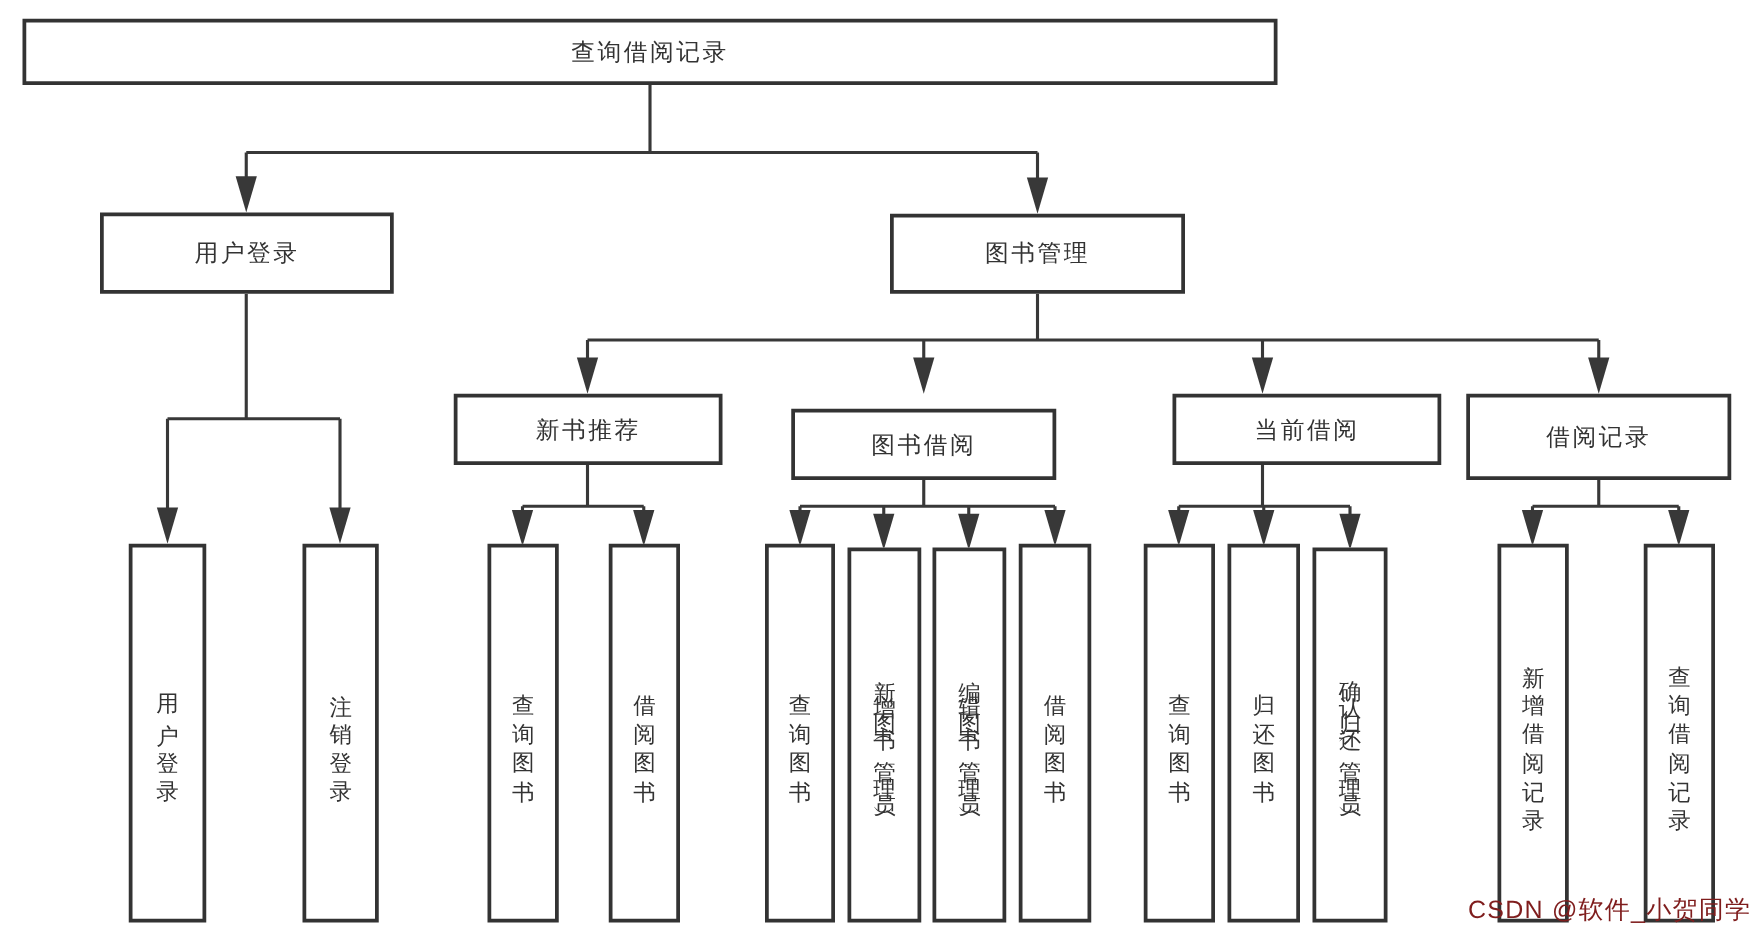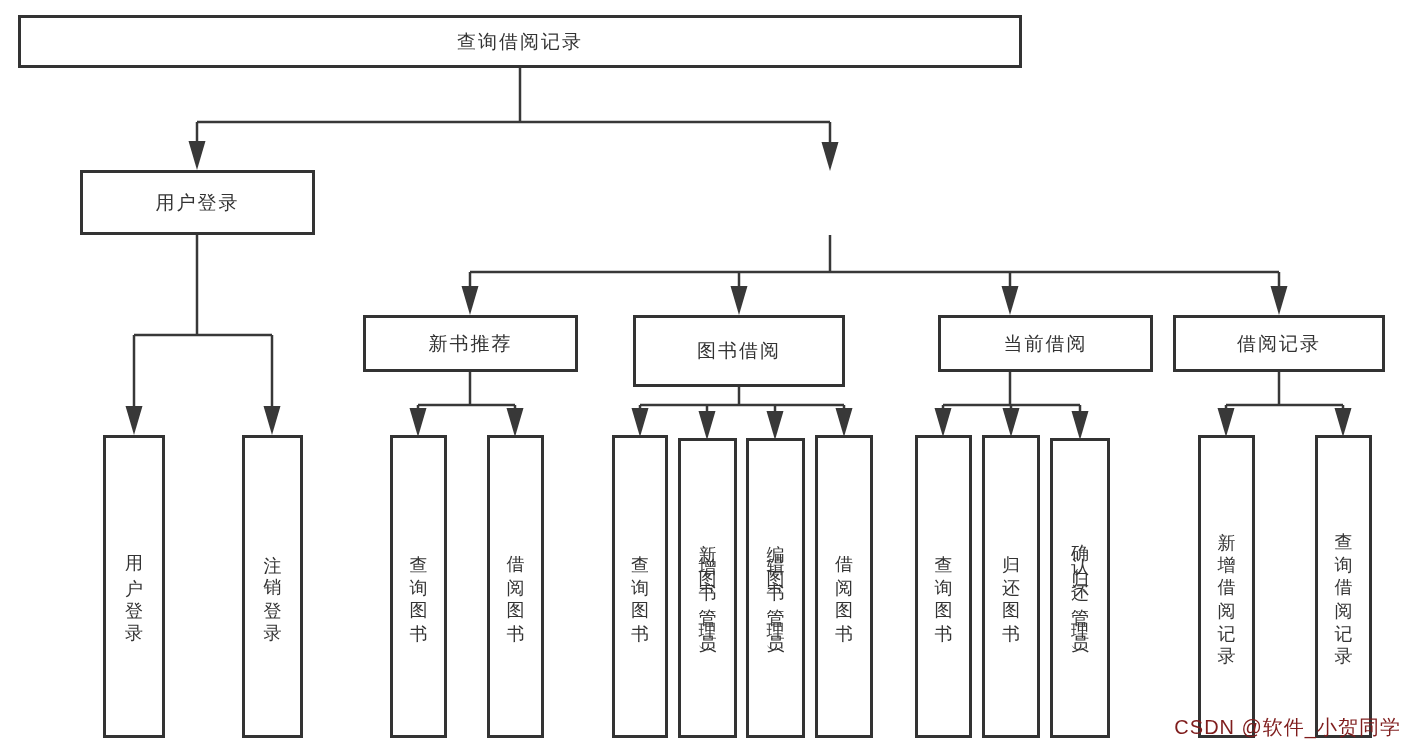--- a/index.html
+++ b/index.html
@@ -125,25 +125,26 @@
       <polygon points="1002.5,408 1019.5,408 1011,437"></polygon>
       <polygon points="1071.5,411 1088.5,411 1080,440"></polygon>
       <polygon points="1217.5,408 1234.5,408 1226,437"></polygon>
       <polygon points="1334.5,408 1351.5,408 1343,437"></polygon>
     </g>
   </svg>
 
   <div class="box h" style="left:18px;top:15px;width:1004px;height:53px">查询借阅记录</div>
 
   <div class="box h" style="left:80px;top:170px;width:235px;height:65px">用户登录</div>
+  <div class="box h" style="left:712px;top:171px;width:236px;height:64px">图书管理</div>
 
   <div class="box h" style="left:363px;top:315px;width:215px;height:57px">新书推荐</div>
-  <div class="box h" style="left:633px;top:315px;width:212px;height:72px">图书借阅</div>
+  <div class="box h" style="left:633px;top:327px;width:212px;height:57px">图书借阅</div>
   <div class="box h" style="left:938px;top:315px;width:215px;height:57px">当前借阅</div>
-  <div class="box h" style="left:1173px;top:315px;width:212px;height:57px">借阅记录</div>
+  <div class="box h" style="left:1173px;top:315px;width:212px;height:69px">借阅记录</div>
 
   <div class="box v" style="left:103px;top:435px;width:62px;height:303px">用户登录</div>
   <div class="box v" style="left:242px;top:435px;width:61px;height:303px">注销登录</div>
 
   <div class="box v" style="left:390px;top:435px;width:57px;height:303px">查询图书</div>
   <div class="box v" style="left:487px;top:435px;width:57px;height:303px">借阅图书</div>
 
   <div class="box v" style="left:612px;top:435px;width:56px;height:303px">查询图书</div>
   <div class="box v v-long" style="left:678px;top:438px;width:59px;height:300px">新增图书（管理员）</div>
   <div class="box v v-long" style="left:746px;top:438px;width:59px;height:300px">编辑图书（管理员）</div>

